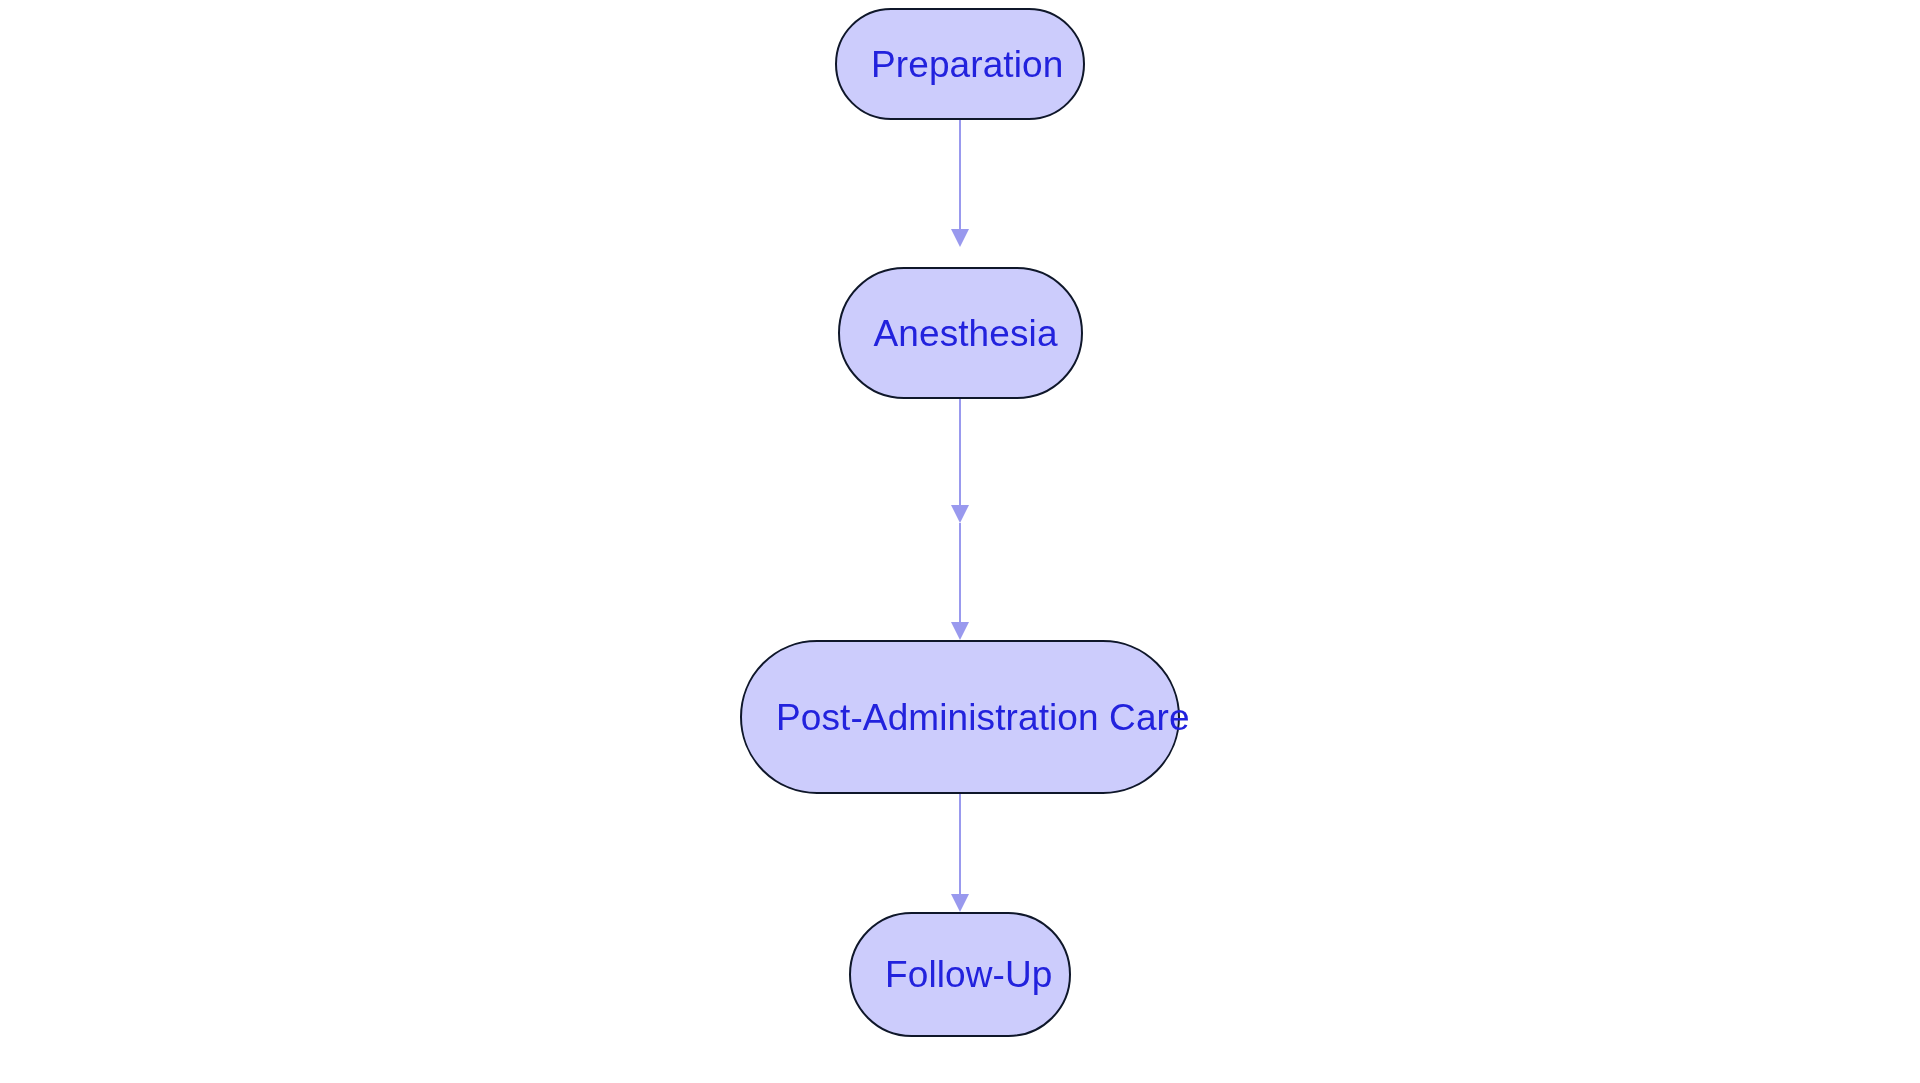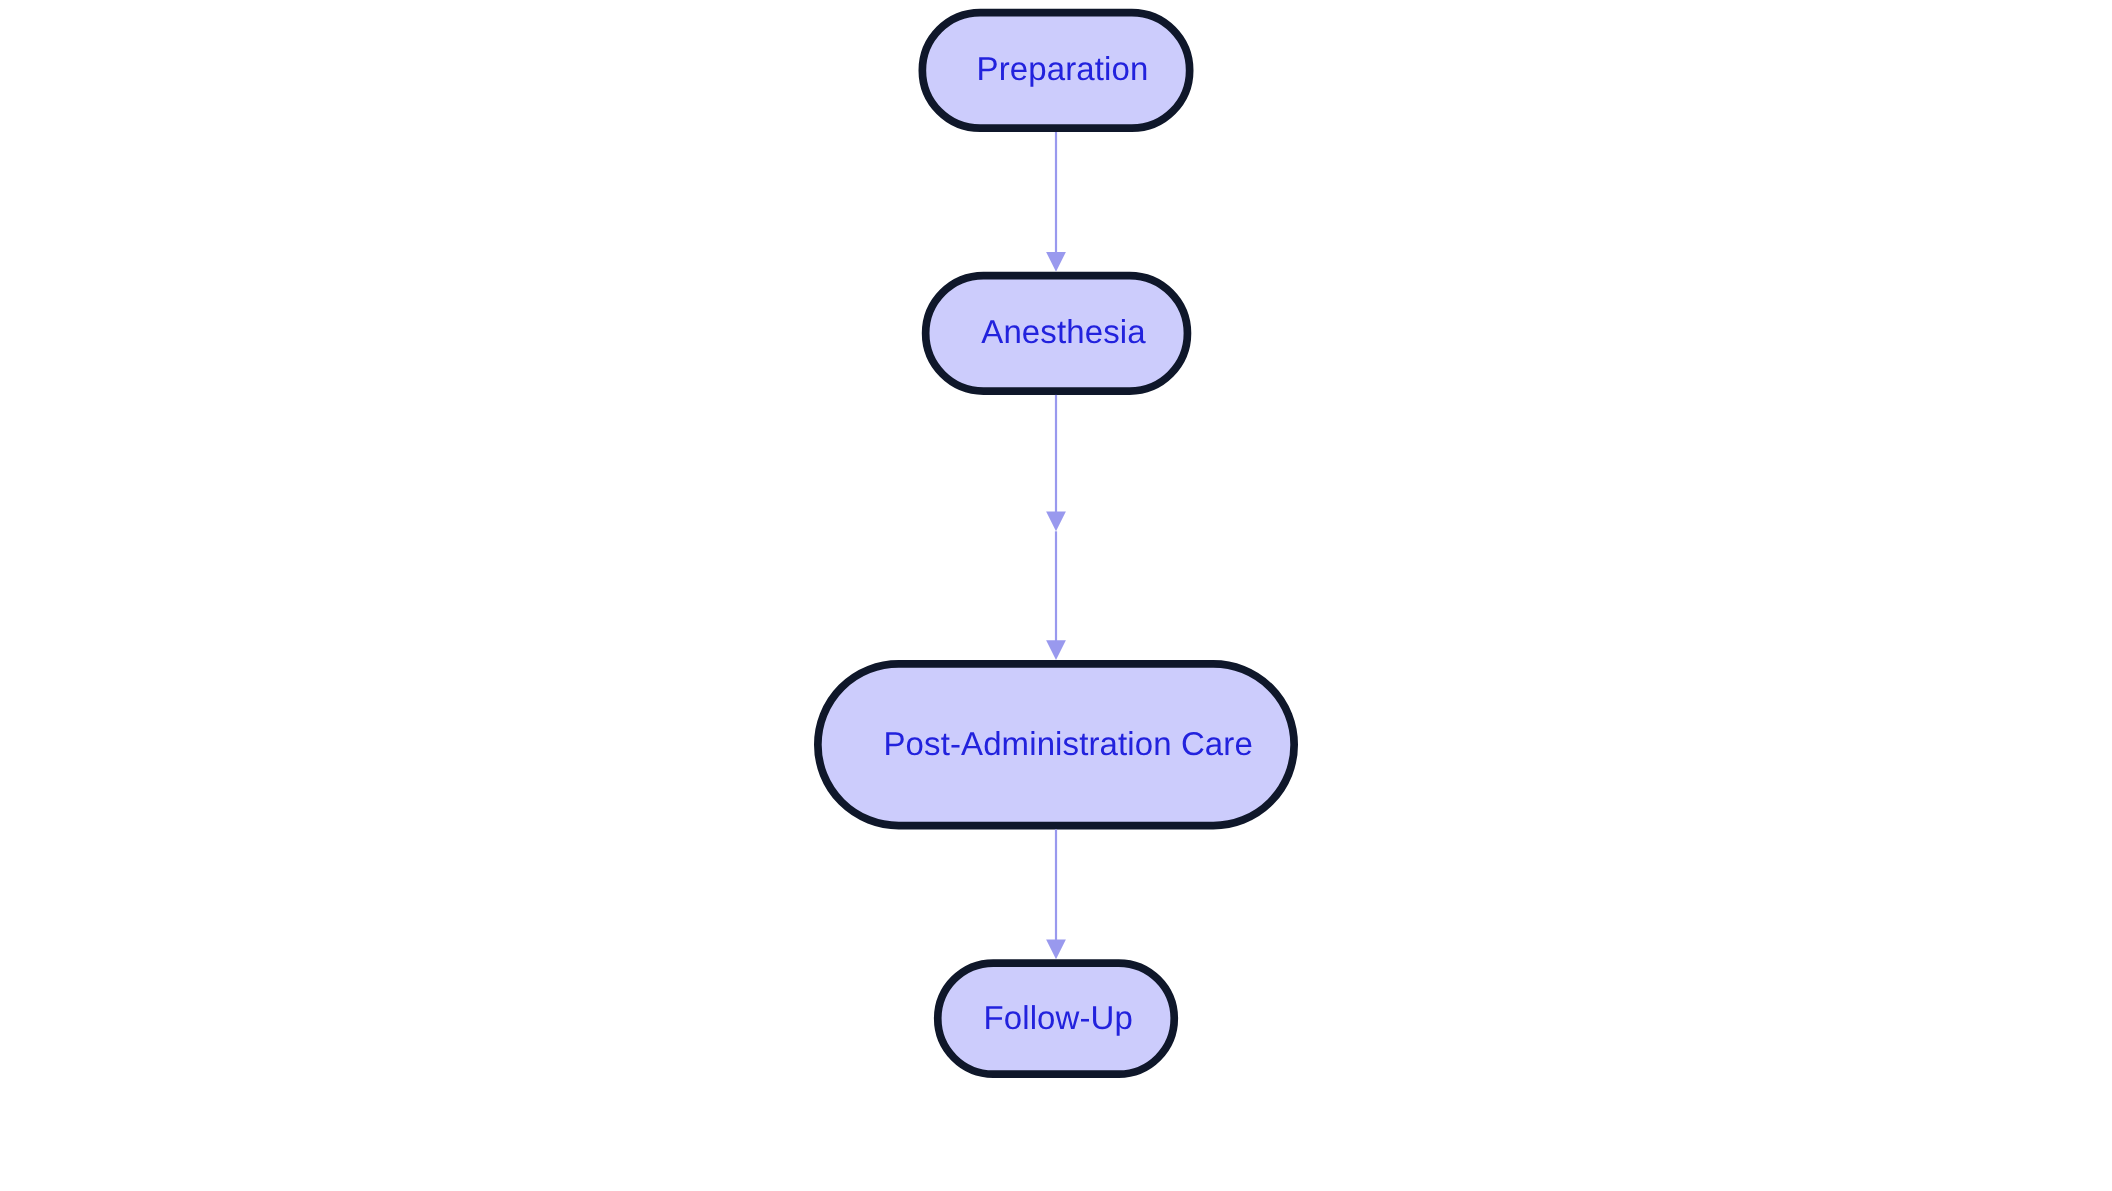--- a/index.html
+++ b/index.html
@@ -31,26 +31,26 @@
     display: flex;
     flex-direction: column;
     align-items: center;
   }
 
   
   .node {
     box-sizing: border-box;
     display: flex;
     align-items: center;
-    justify-content: flex-end;
+    justify-content: flex-start;
     background: #ccccfc;
-    border: 7px solid #0f172a;
+    border: 2px solid #0f172a;
     border-radius: 9999px;
     color: #2222dd;
-    font-size: 30px;
+    font-size: 37px;
     font-weight: 400;
     line-height: 1;
     letter-spacing: 0.1px;
     white-space: nowrap;
     padding: 0 34px;
     flex: 0 0 auto;
   }
 
   .node-label {
     display: block;
@@ -92,21 +92,21 @@
 
     <div class="node" style="width:250px;height:112px;margin-top:8px;">
       <span class="node-label">Preparation</span>
     </div>
 
     <div class="edge" style="height:127px;">
       <div class="edge-line"></div>
       <div class="edge-arrow"></div>
     </div>
 
-    <div class="node" style="width:245px;height:112px;">
+    <div class="node" style="width:245px;height:132px;margin-top:20px;">
       <span class="node-label">Anesthesia</span>
     </div>
 
     <div class="edge" style="height:124px;">
       <div class="edge-line"></div>
       <div class="edge-arrow"></div>
     </div>
 
 
     <div class="edge" style="height:117px;">
@@ -116,18 +116,18 @@
 
     <div class="node" style="width:440px;height:154px;">
       <span class="node-label">Post-Administration Care</span>
     </div>
 
     <div class="edge" style="height:118px;">
       <div class="edge-line"></div>
       <div class="edge-arrow"></div>
     </div>
 
-    <div class="node" style="width:222px;height:108px;">
+    <div class="node" style="width:222px;height:125px;">
       <span class="node-label">Follow-Up</span>
     </div>
 
   </div>
 </div>
 
 </body></html>

